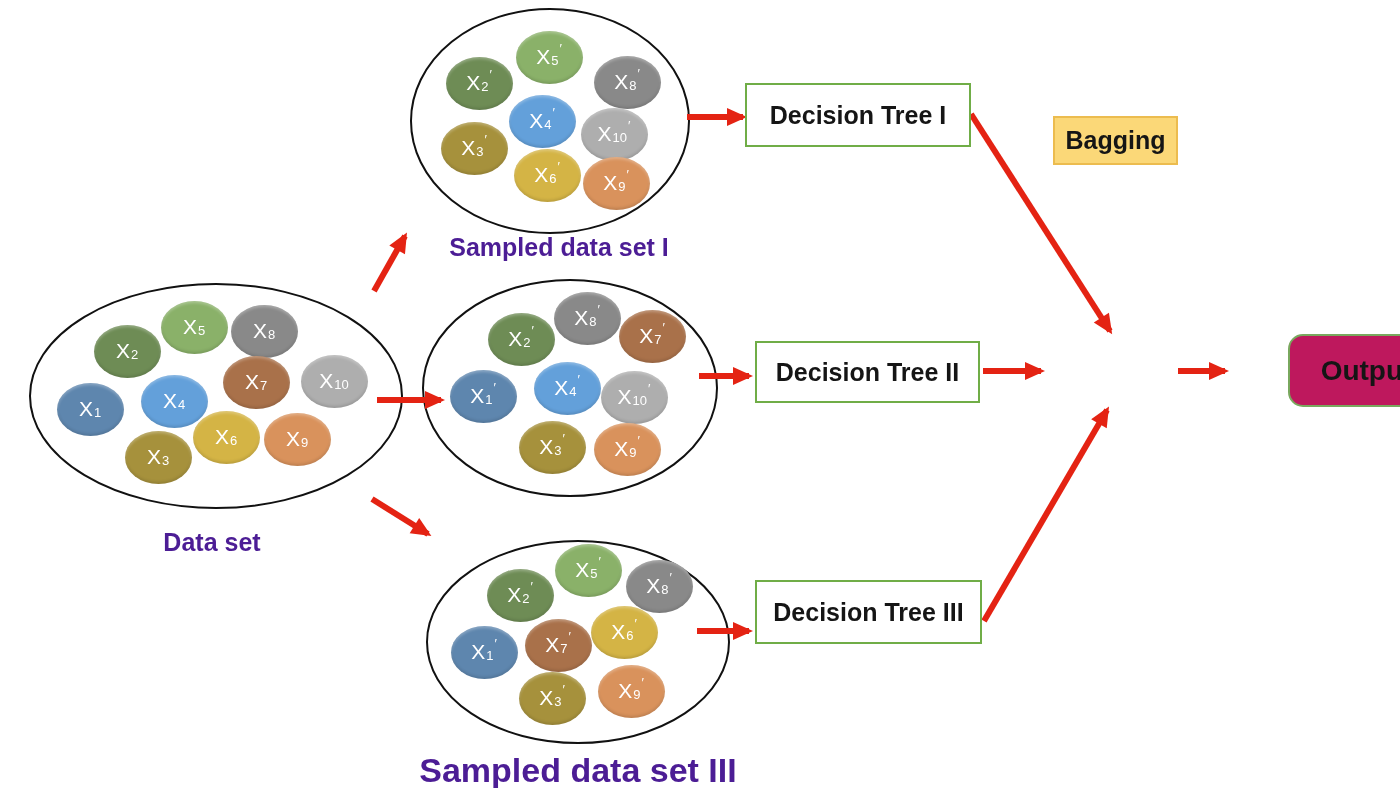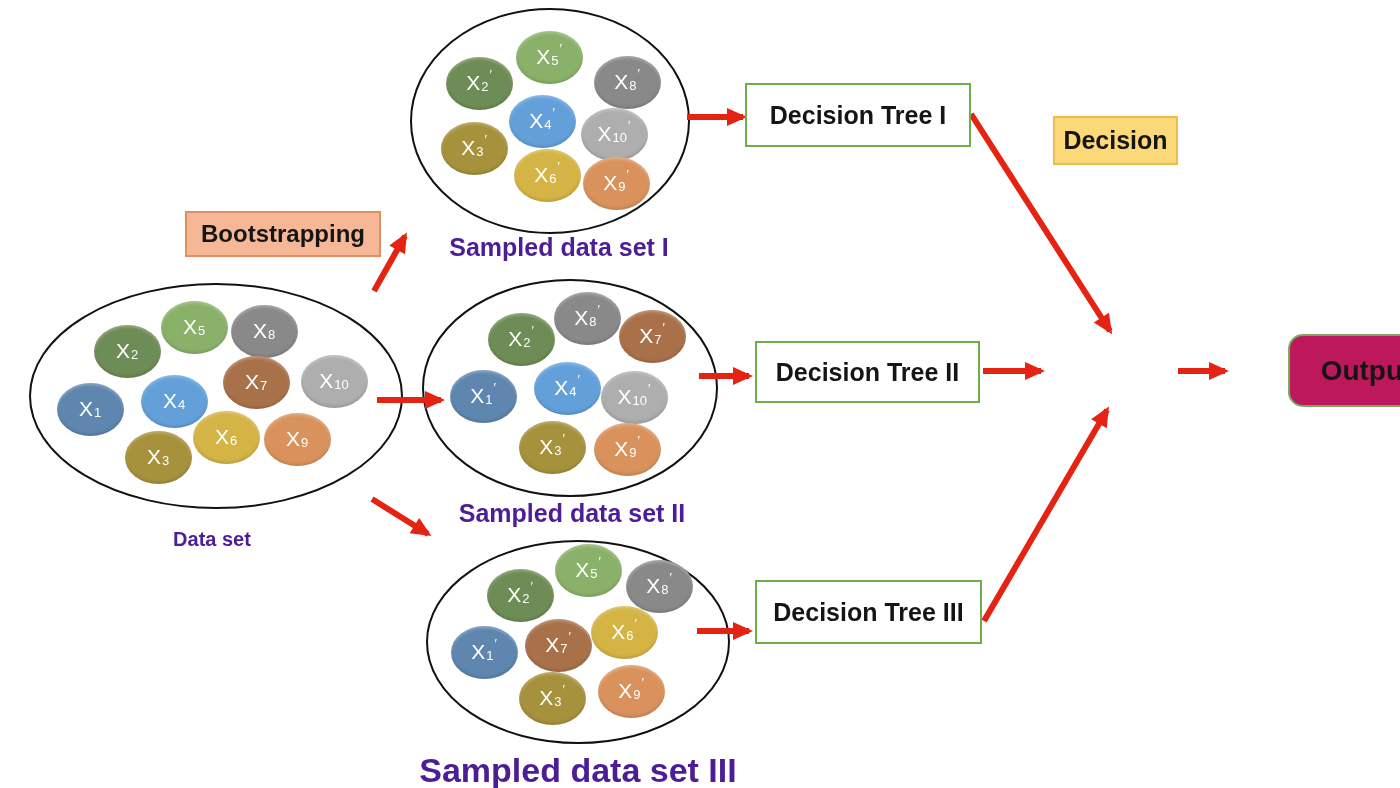--- a/index.html
+++ b/index.html
@@ -209,29 +209,26 @@
         <sub>3</sub>
         <span class="prime">′</span>
       </div>
       <div class="oval" style="left: 597.5px; top: 664.5px; background: rgb(217, 146, 92);">
         <span>X</span>
         <sub>9</sub>
         <span class="prime">′</span>
       </div>
     </div>
 
-  <div class="caption" style="left:212px;top:528px;font-size:20px;">Data set</div>
+  <div class="caption" style="left:212px;top:528px;font-size:25px;">Data set</div>
   <div class="caption" style="left:559px;top:233px;font-size:25px;">Sampled data set I</div>
-  <div class="caption" style="left:572px;top:499px;font-size:25px;">Sampled data set II</div>
   <div class="caption" style="left:578px;top:751px;font-size:34px;">Sampled data set III</div>
 
-  <div class="labelbox" style="left:185px;top:211px;width:192px;height:42px;font-size:24px;
-              background:#f5b795;border:2px solid #e08f63;">Bootstrapping</div>
   <div class="labelbox" style="left:1053px;top:116px;width:121px;height:45px;font-size:25px;
-              background:#fbd878;border:2px solid #ecbc4f;">Decision</div>
+              background:#fbd878;border:2px solid #ecbc4f;">Bagging</div>
 
   <div class="labelbox green-border" style="left:755px;top:341px;width:221px;height:58px;">Decision Tree II</div>
   <div class="labelbox green-border" style="left:745px;top:83px;width:222px;height:60px;">Decision Tree I</div>
   <div class="labelbox green-border" style="left:755px;top:580px;width:223px;height:60px;">Decision Tree III</div>
 
   <div class="labelbox" style="left:1288px;top:334px;width:121px;height:69px;font-size:28px;
               background:#be185d;border:2px solid #79a85e;border-radius:15px;padding-left:16px;">Output</div>
 
 </div>
 

